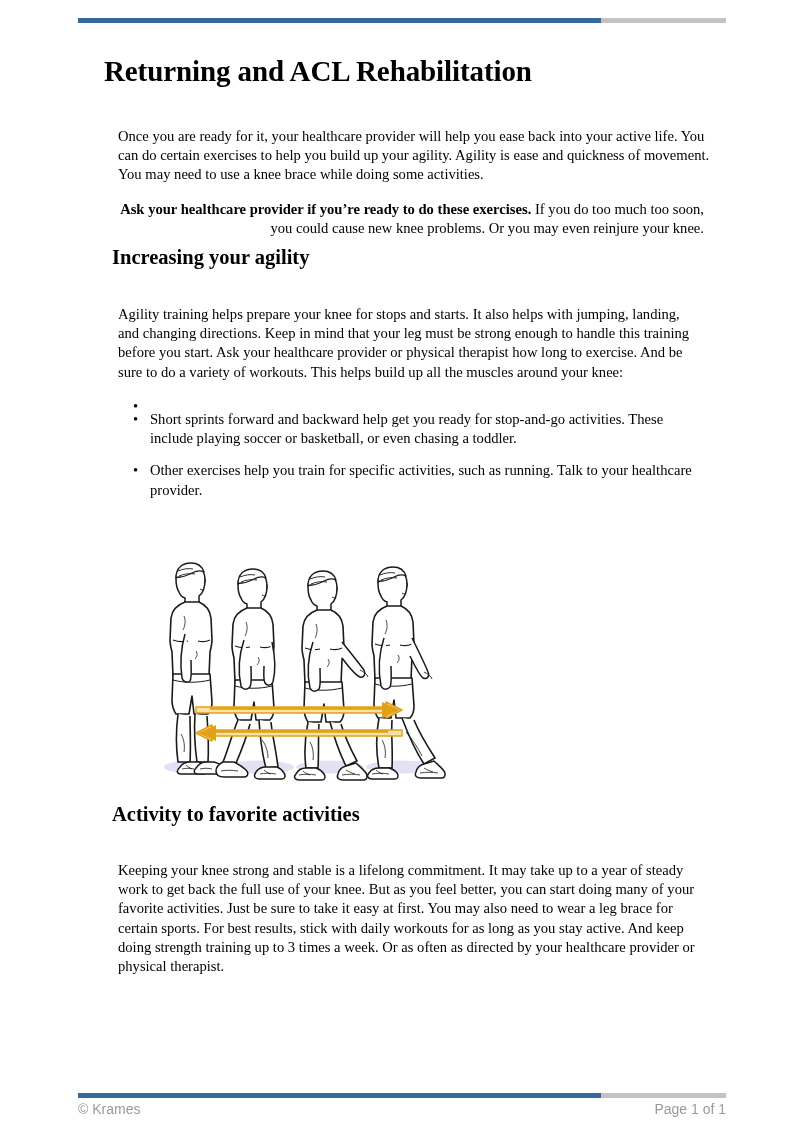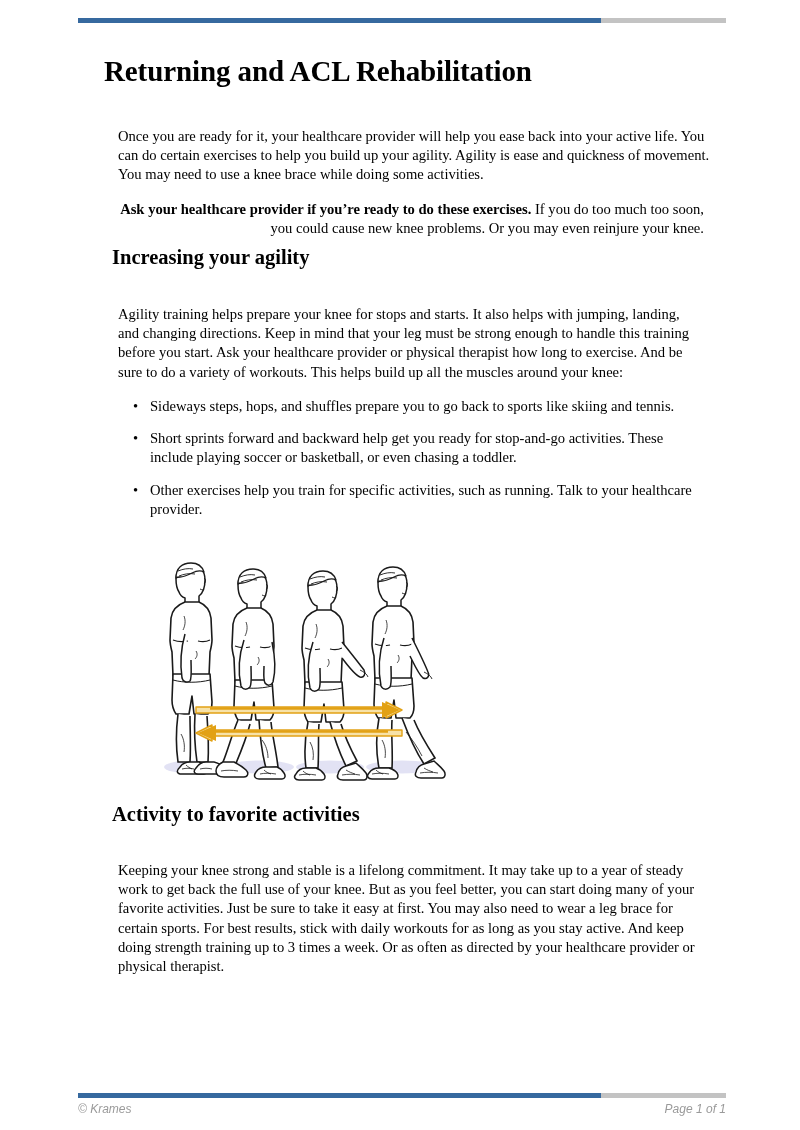--- a/index.html
+++ b/index.html
@@ -40,22 +40,21 @@
   #bottom-rule .seg-blue { width: 523px; }
 
   
   .footer {
     position: absolute;
     left: 78px;
     width: 648px;
     top: 1102px;
     height: 14px;
     font-family: "Liberation Sans", "DejaVu Sans", sans-serif;
-    font-style: italic;
-    font-size: 12px;
+    font-size: 14px;
     color: #9a9a9a;
     display: flex;
     justify-content: space-between;
     align-items: center;
   }
 
   
   .page {
     position: absolute;
     left: 104px;
@@ -146,21 +145,21 @@
 
   <p class="body" style="top:113px; width:592px;">Once you are ready for it, your healthcare provider will help you ease back into your active life. You can do certain exercises to help you build up your agility. Agility is ease and quickness of movement. You may need to use a knee brace while doing some activities.</p>
 
   <p class="body" style="top:186px; width:586px;text-align:right;"><b>Ask your healthcare provider if you’re ready to do these exercises.</b><span> If you do too much too soon, you could cause new knee problems. Or you may even reinjure your knee.</span></p>
 
   <h2 class="section-title" style="top:245px;">Increasing your agility</h2>
 
   <p class="body" style="top:291px; width:580px;">Agility training helps prepare your knee for stops and starts. It also helps with jumping, landing, and changing directions. Keep in mind that your leg must be strong enough to handle this training before you start. Ask your healthcare provider or physical therapist how long to exercise. And be sure to do a variety of workouts. This helps build up all the muscles around your knee:</p>
 
   <ul class="bullets" style="top:397px;">
-    <li><span class="dot">•</span><span>Sideways steps, hops, and shuffles prepare you to go back to sports like skiing and tennis.</span></li>
+    <li><span class="dot">•</span></li>
     <li><span class="dot">•</span><span>Short sprints forward and backward help get you ready for stop-and-go activities. These include playing soccer or basketball, or even chasing a toddler.</span></li>
     <li><span class="dot">•</span><span>Other exercises help you train for specific activities, such as running. Talk to your healthcare provider.</span></li>
   </ul>
 
   <div class="figure">
     <svg width="310" height="235" viewBox="0 0 310 235" xmlns="http://www.w3.org/2000/svg">
       <defs>
         <g id="person">
 
           <path d="M26,8 C18,8 12,14 12,23 C12,29 13,33 15,36 C16,39 18,41 21,42

